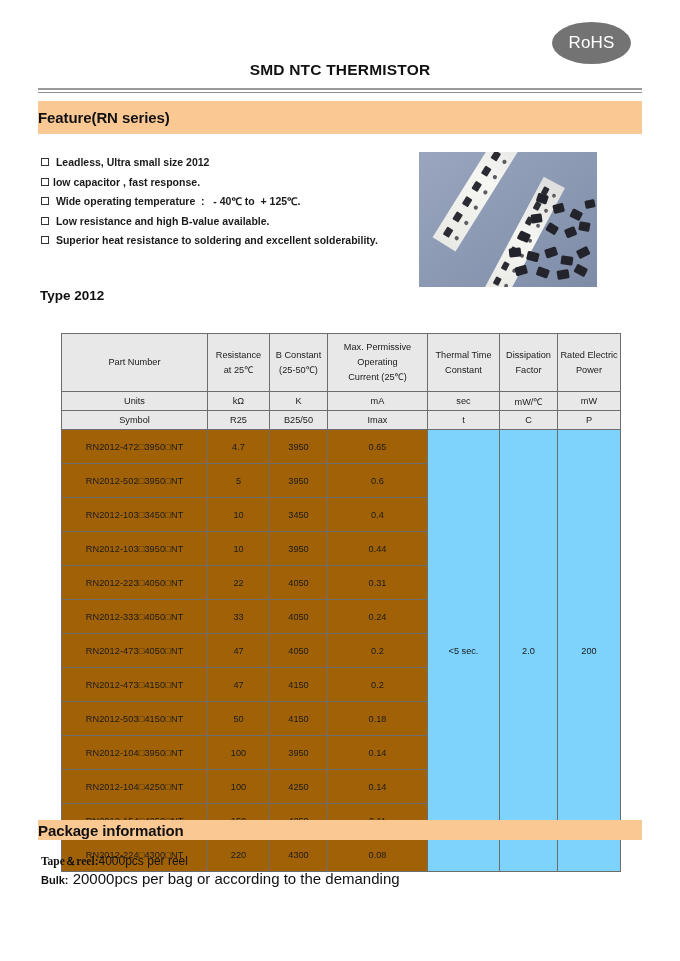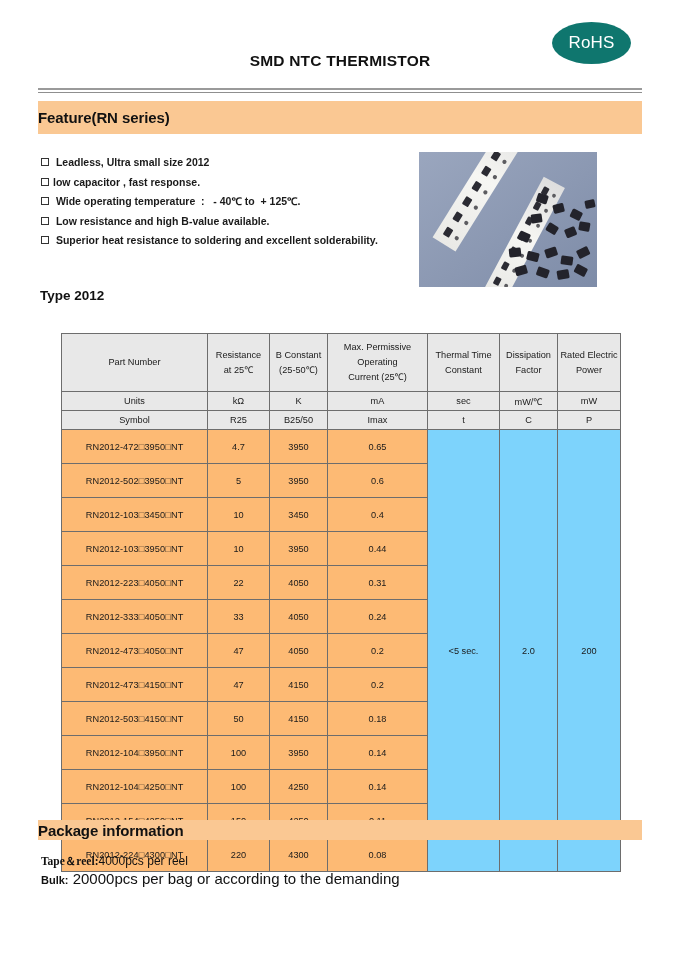--- a/index.html
+++ b/index.html
@@ -15,37 +15,37 @@
     color: #111111;
     overflow: hidden;
   }
 
   
   .rohs-badge {
     position: absolute;
     left: 552px; top: 22px;
     width: 79px; height: 42px;
     border-radius: 50%;
-    background: #0f766e;
+    background: #737373;
     display: flex;
     align-items: center;
     justify-content: center;
   }
   .rohs-badge .rohs-text {
     color: #ffffff;
     font-size: 17px;
     font-weight: 400;
     letter-spacing: 0.2px;
     font-family: "Liberation Sans", sans-serif;
   }
 
   
   .doc-title {
     position: absolute;
-    left: 0; top: 52px;
+    left: 0; top: 61px;
     width: 680px;
     text-align: center;
     font-size: 15.5px;
     font-weight: bold;
     letter-spacing: 0.2px;
   }
 
   
   .rule-group {
     position: absolute;
@@ -144,21 +144,21 @@
     font-weight: normal;
     padding: 0 1px;
   }
   .spec-table thead td {
     background: #e8e8e8;
   }
   .spec-table .head-main td { height: 58px; line-height: 15px; }
   .spec-table .head-units td,
   .spec-table .head-symbol td { height: 19px; }
   .spec-table tbody td {
-    background: #fdba74;
+    background: #a16207;
     height: 34px;
   }
   .spec-table .col-part  { width: 146px; }
   .spec-table .col-res   { width: 62px; }
   .spec-table .col-bconst{ width: 58px; }
   .spec-table .col-imax  { width: 100px; }
   .spec-table .col-ttc   { width: 72px; }
   .spec-table .col-df    { width: 58px; }
   .spec-table .col-rep   { width: 63px; }
   .spec-table .merged-cell {

